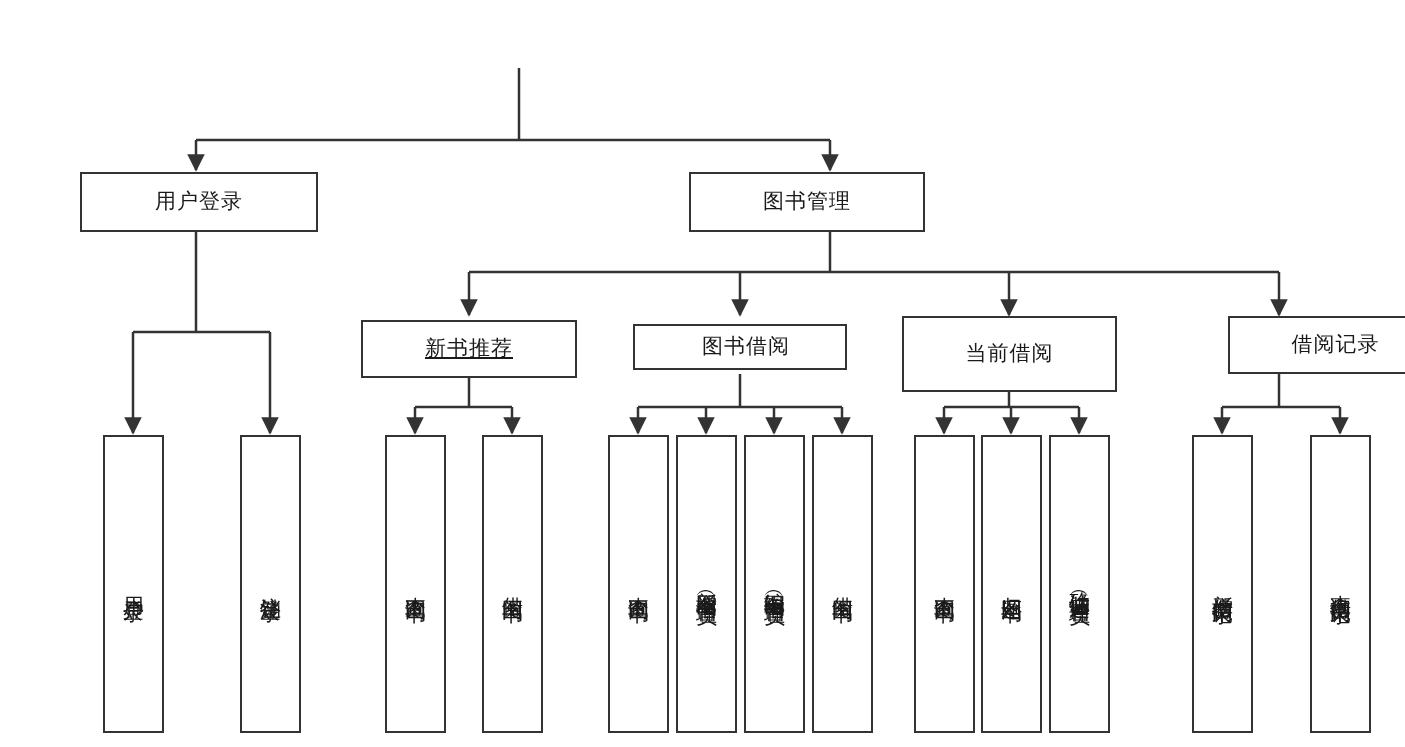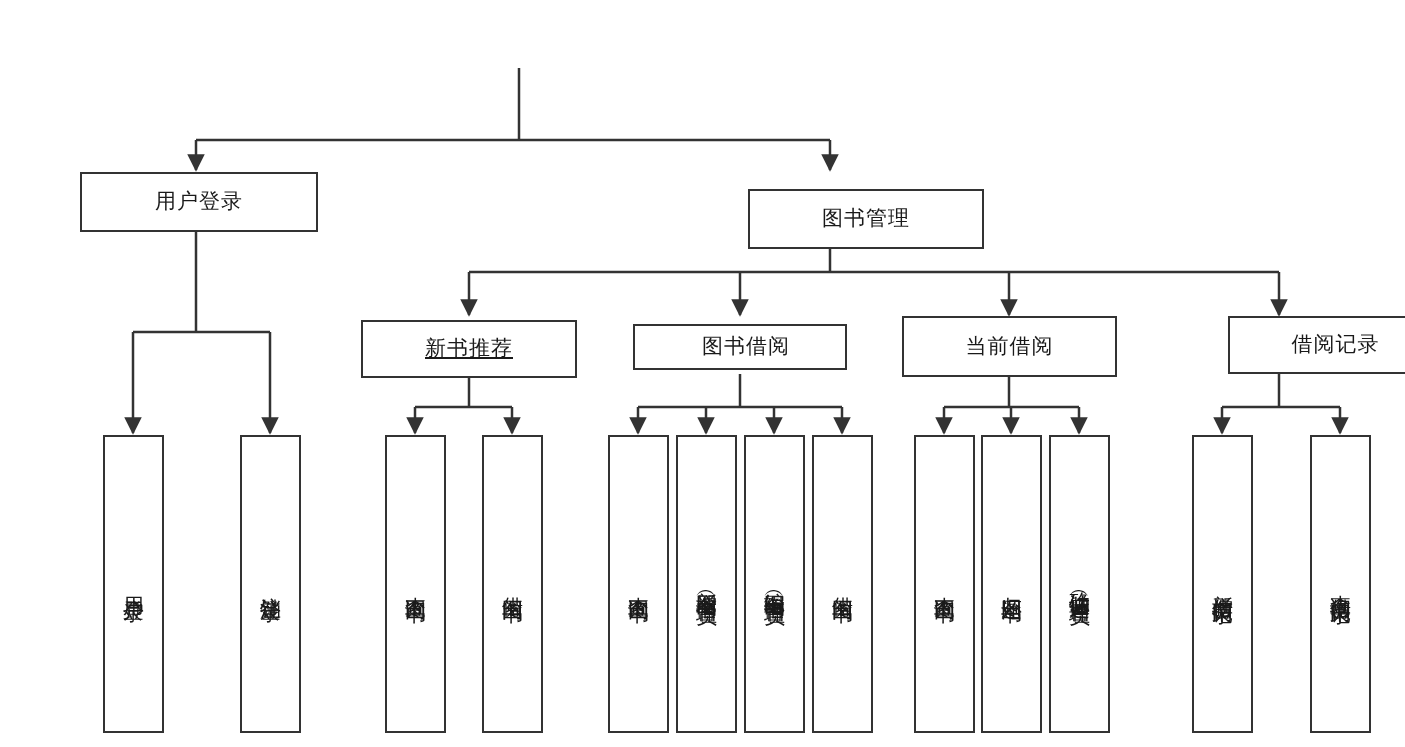--- a/index.html
+++ b/index.html
@@ -116,31 +116,31 @@
       <path d="M 1222 407 L 1340 407"></path>
       <path d="M 1222 407 L 1222 433" marker-end="url(#arrow)"></path>
       <path d="M 1340 407 L 1340 433" marker-end="url(#arrow)"></path>
     </g>
   </svg>
 
 
   <div class="node horizontal" style="left:80px; top:172px; width:238px; height:60px;">
     <span>用户登录</span>
   </div>
-  <div class="node horizontal" style="left:748px; top:172px; width:236px; height:60px;margin-top:17px;">
+  <div class="node horizontal" style="left:689px; top:172px; width:236px; height:60px;">
     <span>图书管理</span>
   </div>
 
   <div class="node horizontal" style="left:361px; top:320px; width:216px; height:58px;text-decoration:underline;">
     <span>新书推荐</span>
   </div>
   <div class="node horizontal" style="left:633px; top:324px; width:214px; height:46px;padding-left:12px;">
     <span>图书借阅</span>
   </div>
-  <div class="node horizontal" style="left:902px; top:316px; width:215px; height:61px;">
+  <div class="node horizontal" style="left:902px; top:316px; width:215px; height:76px;">
     <span>当前借阅</span>
   </div>
   <div class="node horizontal" style="left:1228px; top:316px; width:215px; height:58px;">
     <span>借阅记录</span>
   </div>
 
   <div class="node vertical" style="left:103px; top:435px; width:61px; height:298px;">
     <span>用户登录</span>
   </div>
   <div class="node vertical" style="left:240px; top:435px; width:61px; height:298px;">

